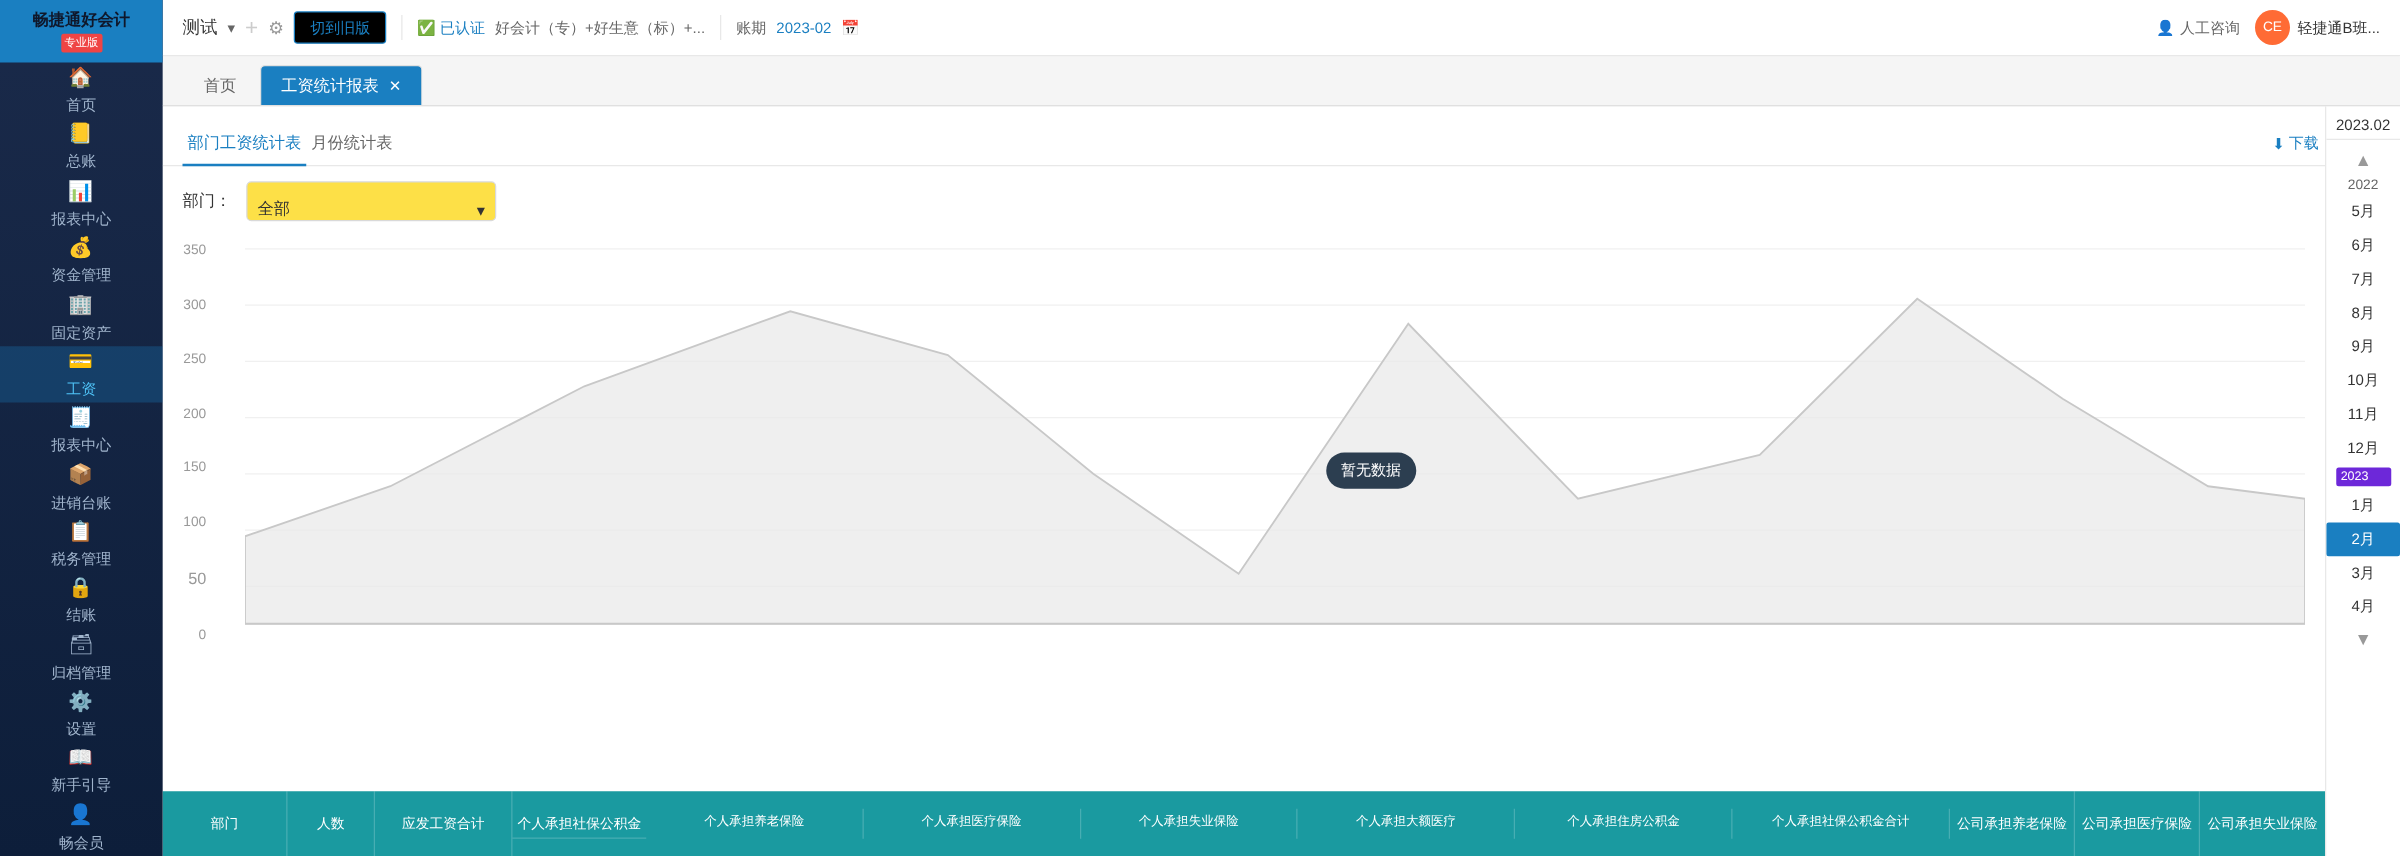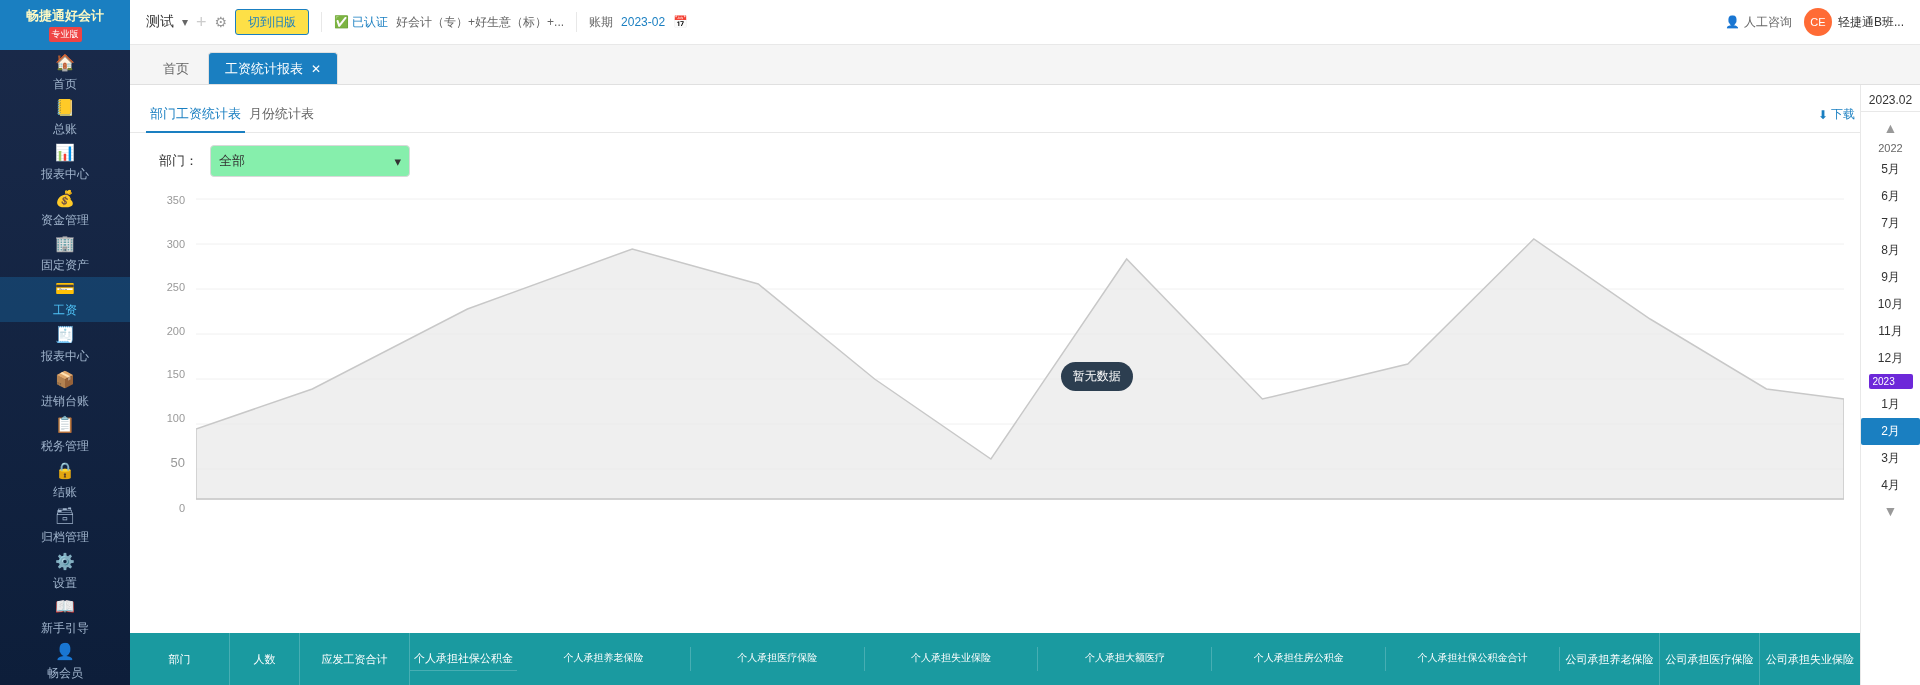--- a/index.html
+++ b/index.html
@@ -9,21 +9,21 @@
     .sidebar {
       position: fixed; left: 0; top: 0; width: 130px; height: 685px;
       background: linear-gradient(180deg, #1a2a4a 0%, #0d1e3a 100%);
       display: flex; flex-direction: column; z-index: 100;
     }
     .sidebar-logo {
       height: 56px; display: flex; align-items: center; justify-content: center;
       background: #1a7fc1; padding: 8px;
     }
     .logo-text {
-      color: #fef9c3; font-size: 13px; font-weight: bold; text-align: center; line-height: 1.3; font-family: Liberation Serif, serif;
+      color: #0f172a; font-size: 13px; font-weight: bold; text-align: center; line-height: 1.3; font-family: Liberation Serif, serif;
     }
     .logo-badge {
       background: #ef4444; color: white; font-size: 9px; border-radius: 2px; padding: 1px 3px; margin-top: 2px; display: inline-block;
     }
     .sidebar-item {
       display: flex; flex-direction: column; align-items: center; justify-content: center;
       height: 58px; color: #a0b4cc; cursor: pointer; transition: all 0.2s;
       font-size: 12px; gap: 4px;
     }
     .sidebar-item.active { background: rgba(26, 127, 193, 0.3); color: #4fc3f7; }
@@ -32,21 +32,21 @@
     
     .top-header {
       position: fixed; left: 130px; top: 0; right: 0; height: 45px;
       background: white; display: flex; align-items: center; padding: 0 16px;
       border-bottom: 1px solid #e8e8e8; z-index: 99; gap: 8px;
     }
     .header-title { font-size: 14px; color: #333; font-weight: 500; }
     .header-dropdown { color: #666; font-size: 12px; cursor: pointer; }
     .header-btn {
       height: 26px; padding: 0 12px; border: 1px solid #1a7fc1; color: #1a7fc1;
-      background: #fde047; border-radius: 3px; cursor: pointer; font-size: 12px;
+      background: #000000; border-radius: 3px; cursor: pointer; font-size: 12px;
     }
     .header-tag {
       color: #1a7fc1; font-size: 12px; display: flex; align-items: center; gap: 3px;
     }
     .header-separator { width: 1px; height: 20px; background: #e8e8e8; margin: 0 4px; }
     .header-right { margin-left: auto; display: flex; align-items: center; gap: 12px; }
     .header-right-btn { color: #666; font-size: 12px; cursor: pointer; display: flex; align-items: center; gap: 4px; }
     .user-avatar { width: 28px; height: 28px; border-radius: 50%; background: #ff6b35; display: flex; align-items: center; justify-content: center; color: white; font-size: 11px; }
 
     
@@ -79,25 +79,25 @@
     .sub-tab {
       padding: 8px 4px; font-size: 13px; cursor: pointer; color: #666;
       border-bottom: 2px solid transparent; margin-bottom: -1px;
     }
     .sub-tab.active { color: #1a7fc1; border-bottom-color: #1a7fc1; font-weight: 500; }
     .sub-tab-actions { margin-left: auto; display: flex; gap: 12px; }
     .action-btn { color: #1a7fc1; font-size: 12px; cursor: pointer; display: flex; align-items: center; gap: 3px; }
 
     
     .filter-row { display: flex; align-items: center; padding: 12px 16px; gap: 12px; }
-    .filter-label { font-size: 13px; color: #333; margin-left: 13px; }
+    .filter-label { font-size: 13px; color: #333; }
     .filter-select {
       width: 200px; height: 32px; border: 1px solid #d9d9d9; border-radius: 4px;
       padding: 0 8px; font-size: 13px; color: #333; cursor: pointer;
-      background: #86efac; display: flex; align-items: center; justify-content: space-between;
+      background: #fde047; display: flex; align-items: flex-end; justify-content: space-between;
     }
 
     
     .chart-container {
       padding: 0 16px; position: relative; height: 360px;
     }
     .chart-svg { width: 100%; height: 320px; display: block; }
 
     
     .chart-tooltip {
@@ -269,21 +269,21 @@
   <div class="filter-row">
     <span class="filter-label">部门：</span>
     <div class="filter-select">
       <span>全部</span>
       <span>▾</span>
     </div>
   </div>
 
   <div class="chart-container">
 
-    <div style="position:absolute;left:20px;top:0;bottom:30px;width:35px;display:flex;flex-direction:column;justify-content:space-between;padding:5px 0;">
+    <div style="position:absolute;left:0;top:0;bottom:30px;width:35px;display:flex;flex-direction:column;justify-content:space-between;padding:5px 0;">
       <span style="font-size:11px;color:#999;text-align:right">350</span>
       <span style="font-size:11px;color:#999;text-align:right">300</span>
       <span style="font-size:11px;color:#999;text-align:right">250</span>
       <span style="font-size:11px;color:#999;text-align:right">200</span>
       <span style="font-size:11px;color:#999;text-align:right">150</span>
       <span style="font-size:11px;color:#999;text-align:right">100</span>
       <span style="font-size:13px;color:#999;text-align:right">50</span>
       <span style="font-size:11px;color:#999;text-align:right">0</span>
     </div>
 

